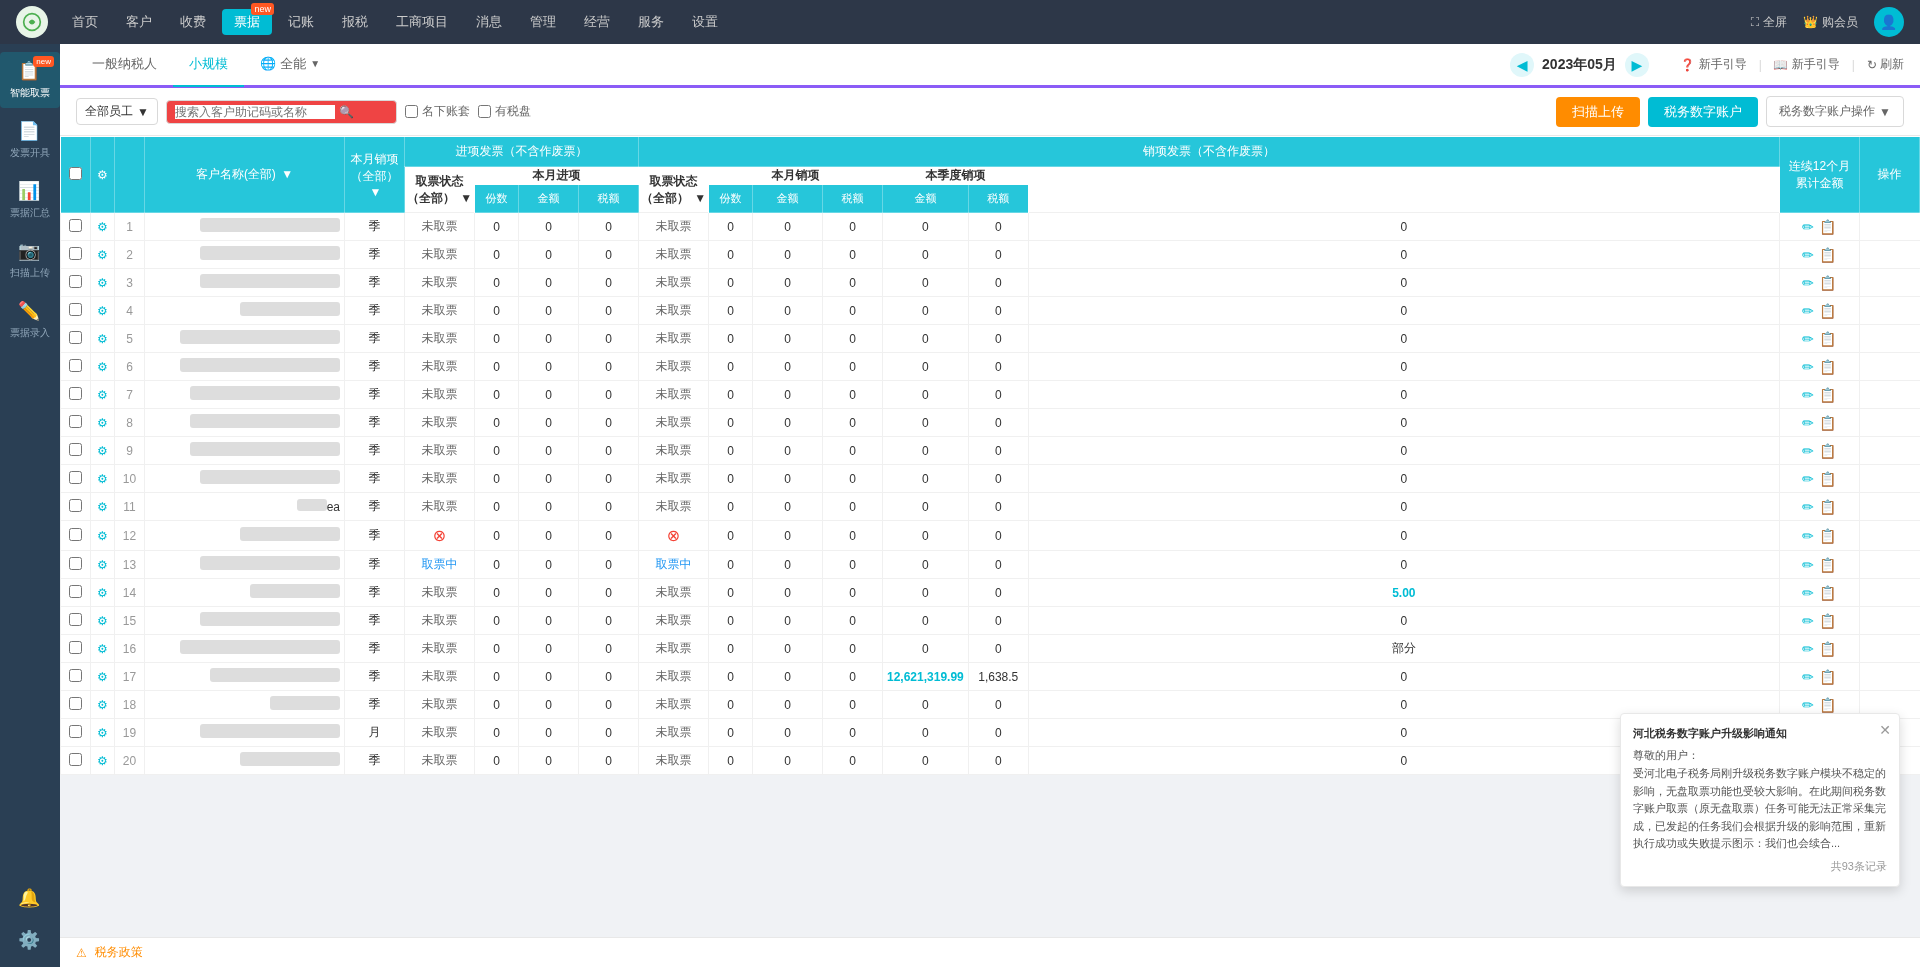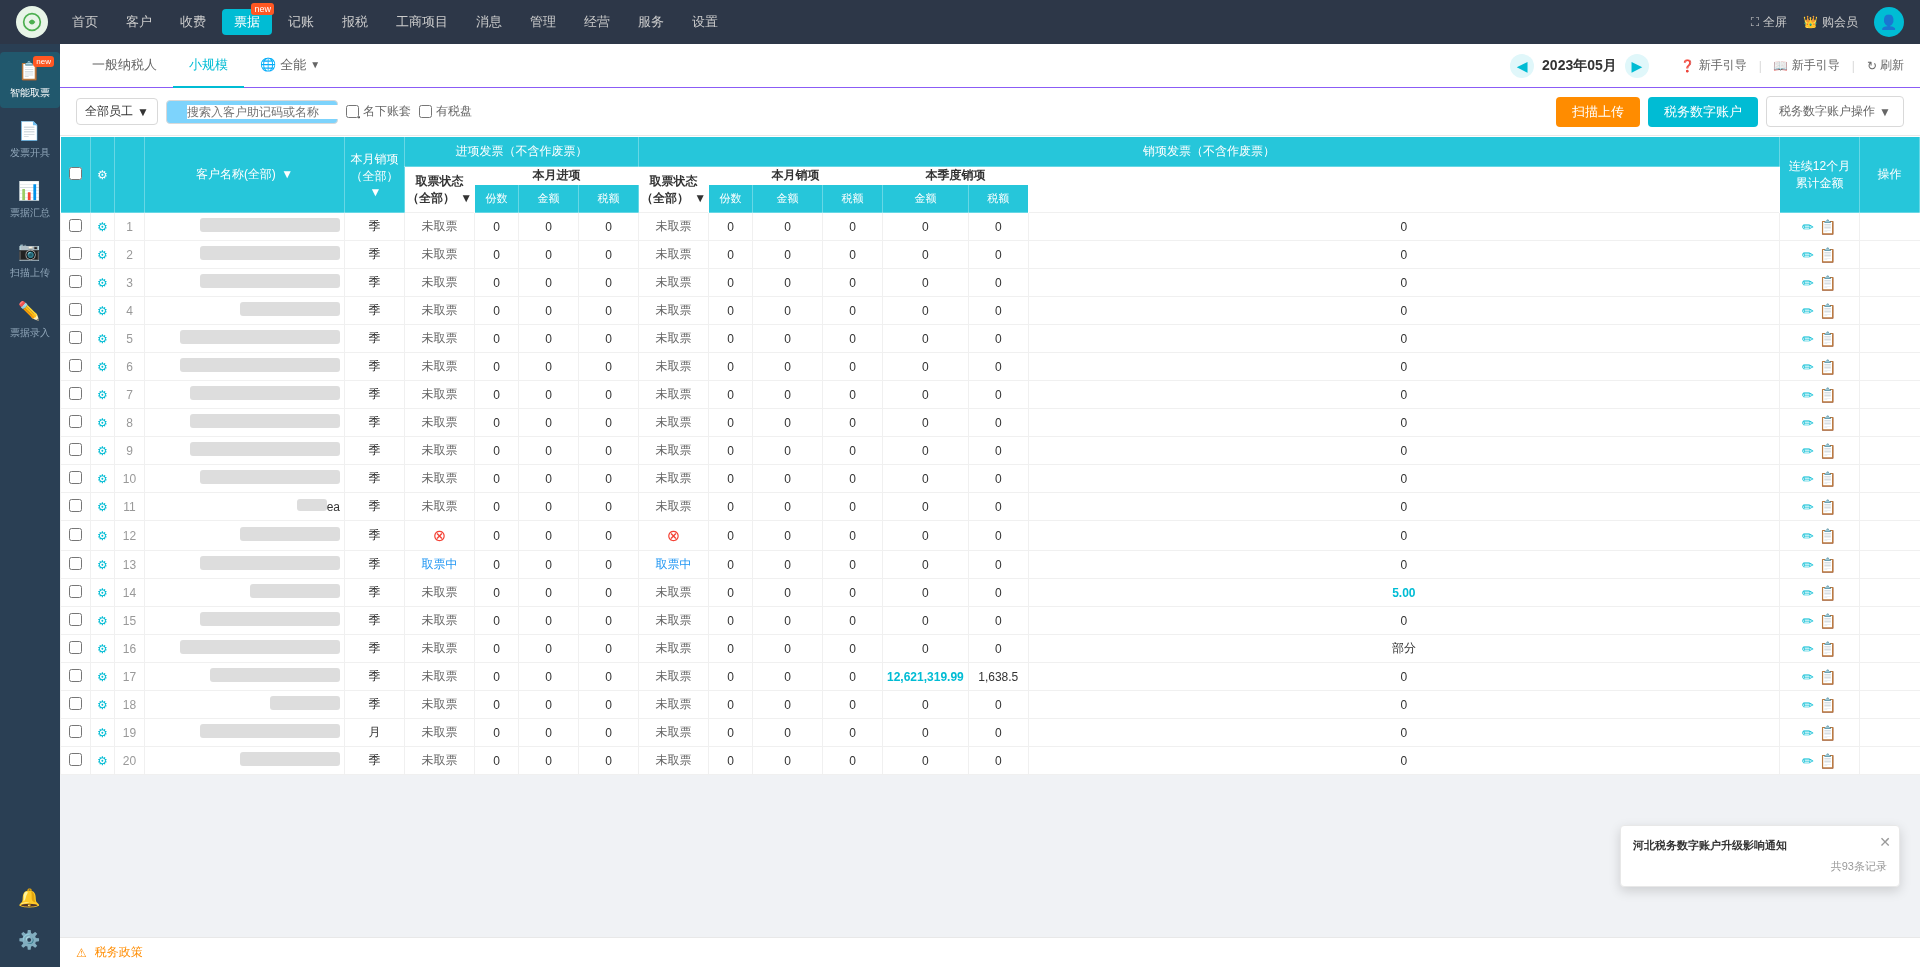--- a/index.html
+++ b/index.html
@@ -21,31 +21,31 @@
     .sidebar { width: 60px; background: #2a3f54; display: flex; flex-direction: column; align-items: center; padding-top: 8px; gap: 4px; flex-shrink: 0; }
     .sidebar-item { display: flex; flex-direction: column; align-items: center; padding: 8px 4px; cursor: pointer; color: #8fa5b8; font-size: 10px; gap: 4px; width: 100%; border-radius: 4px; position: relative; }
     .sidebar-item.active { color: #fff; background: rgba(0,188,212,0.2); }
     .sidebar-icon { font-size: 18px; }
     .sidebar-item .new-badge-side { position: absolute; top: 4px; right: 6px; background: #ff5722; color: #fff; font-size: 8px; padding: 1px 3px; border-radius: 3px; }
 
     
     .main { flex: 1; background: #f0f2f5; display: flex; flex-direction: column; overflow: hidden; }
 
     
-    .sub-nav { background: #fff; border-bottom: 1px solid #8b5cf6; padding: 0 16px; display: flex; align-items: center; gap: 0; height: 44px; }
+    .sub-nav { background: #fff; border-bottom: 3px solid #8b5cf6; padding: 0 16px; display: flex; align-items: center; gap: 0; height: 44px; }
     .sub-nav-tab { padding: 12px 16px; cursor: pointer; color: #666; border-bottom: 2px solid transparent; font-size: 13px; }
     .sub-nav-tab.active { color: #00bcd4; border-bottom: 2px solid #00bcd4; }
     .month-nav { display: flex; align-items: center; gap: 8px; }
     .month-nav-btn { width: 24px; height: 24px; border-radius: 50%; background: #e0f7fa; display: flex; align-items: center; justify-content: center; cursor: pointer; color: #00bcd4; border: none; font-size: 14px; }
     .month-nav-text { font-size: 14px; font-weight: bold; color: #333; }
 
     
     .toolbar { background: #fff; padding: 8px 16px; display: flex; align-items: center; gap: 8px; border-bottom: 1px solid #e8e8e8; }
     .toolbar-select { border: 1px solid #d9d9d9; border-radius: 4px; padding: 4px 8px; font-size: 12px; display: flex; align-items: center; gap: 4px; cursor: pointer; background: #fff; min-width: 80px; }
-    .toolbar-search { border: 1px solid #d9d9d9; border-radius: 4px; padding: 4px 20px; font-size: 12px; width: 172px; display: flex; align-items: center; gap: 4px; background: #7dd3fc; }
+    .toolbar-search { border: 1px solid #d9d9d9; border-radius: 4px; padding: 4px 8px; font-size: 12px; width: 231px; display: flex; align-items: center; gap: 4px; background: #ef4444; }
     .toolbar-search input { border: none; outline: none; font-size: 12px; width: 160px; color: #999; }
     .toolbar-checkbox { display: flex; align-items: center; gap: 4px; font-size: 12px; color: #666; cursor: pointer; }
     .toolbar-right { margin-left: auto; display: flex; align-items: center; gap: 8px; }
     .btn-primary { background: #ff8c00; color: #fff; border: none; border-radius: 4px; padding: 6px 16px; font-size: 13px; cursor: pointer; }
     .btn-secondary { background: #00bcd4; color: #fff; border: none; border-radius: 4px; padding: 6px 16px; font-size: 13px; cursor: pointer; }
     .btn-outline { background: #fff; color: #666; border: 1px solid #d9d9d9; border-radius: 4px; padding: 6px 12px; font-size: 12px; cursor: pointer; display: flex; align-items: center; gap: 4px; }
 
     
     .table-container { flex: 1; overflow: auto; padding: 0; }
     table { width: 100%; border-collapse: collapse; background: #fff; }
@@ -759,14 +759,16 @@
       <span style="color:#ff8c00;">⚠</span>
       <span class="footer-link">税务政策</span>
     </div>
 
   </div>
 </div>
 
 <div class="notification-popup">
   <div class="notification-title">河北税务数字账户升级影响通知</div>
   <span class="notification-close">✕</span>
+  <div class="notification-body" style="white-space:pre-line; font-size:11px; line-height:1.6; color:#555;">尊敬的用户：
+受河北电子税务局刚升级税务数字账户模块不稳定的影响，无盘取票功能也受较大影响。在此期间税务数字账户取票（原无盘取票）任务可能无法正常采集完成，已发起的任务我们会根据升级的影响范围，重新执行成功或失败提示图示：我们也会续合...</div>
   <div style="text-align:right; margin-top:6px; font-size:11px; color:#999;">共93条记录</div>
 </div>
 
 </body></html>

